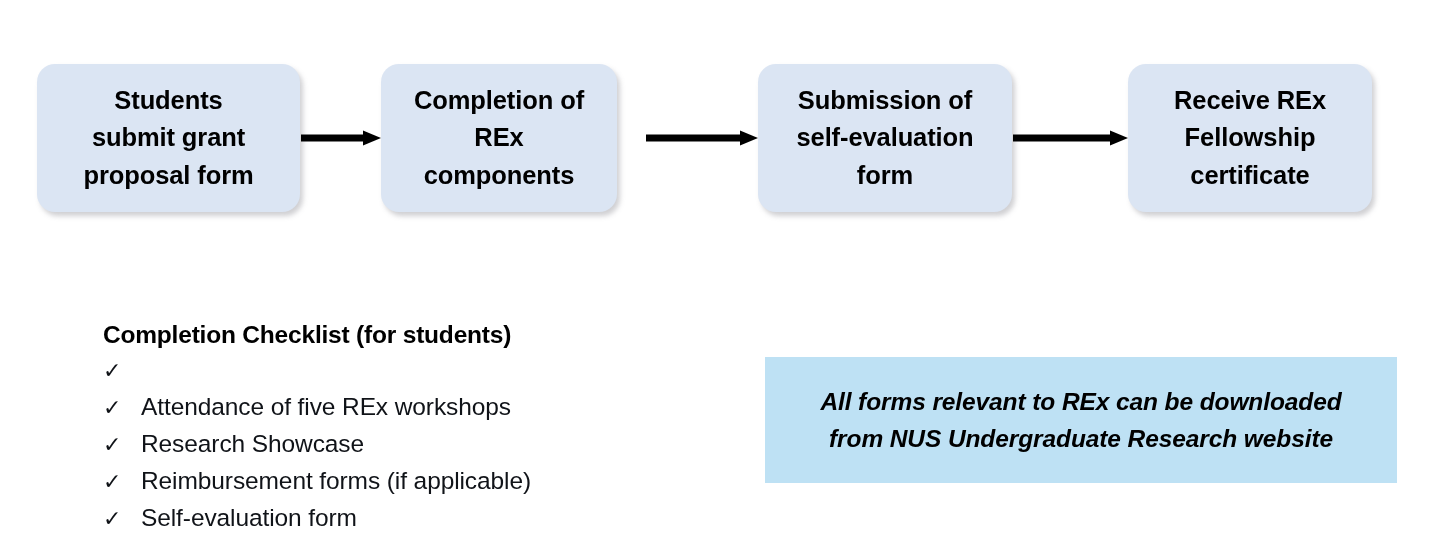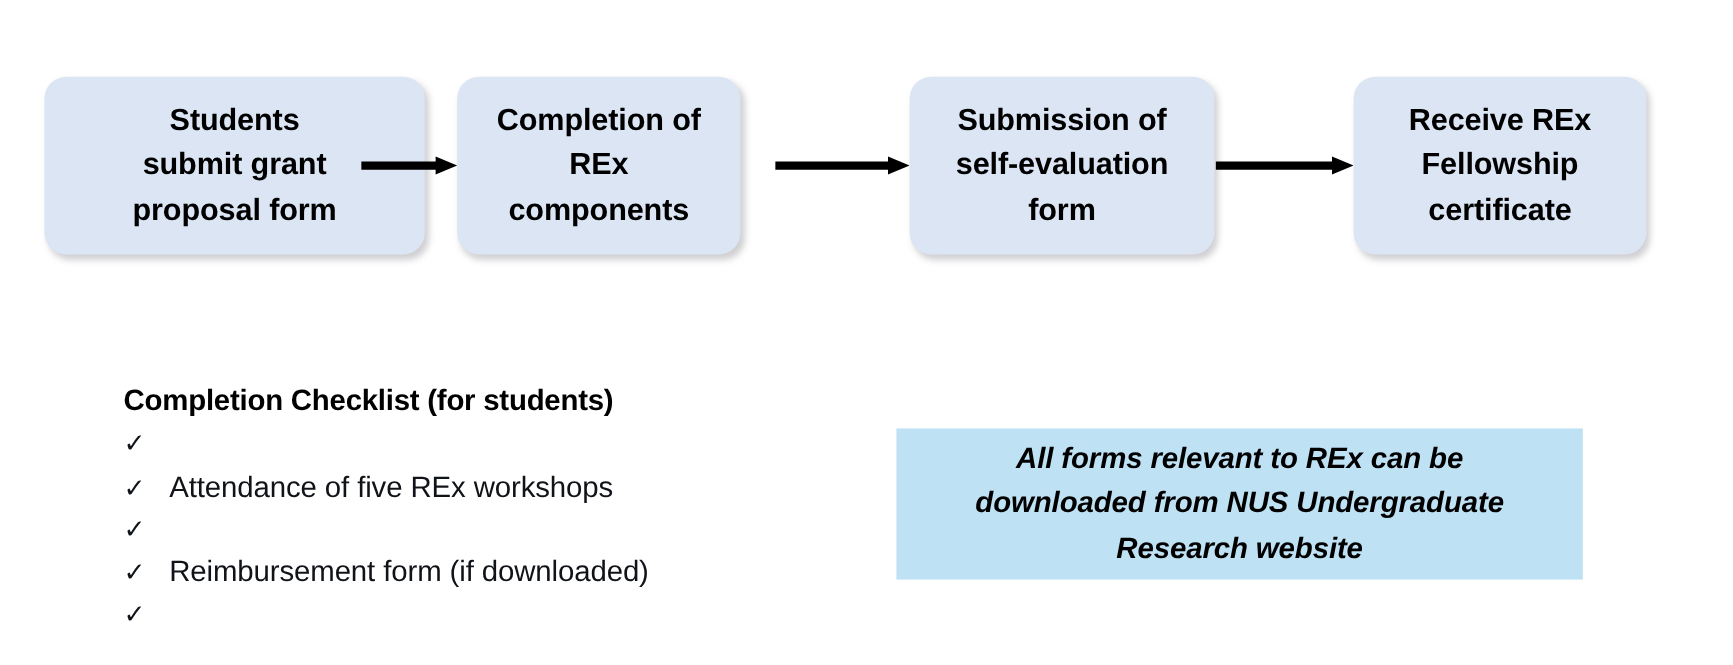--- a/index.html
+++ b/index.html
@@ -51,21 +51,21 @@
   .flow-box .box-label {
     font-size: 25.5px;
     font-weight: bold;
     line-height: 1.47;
     text-align: center;
     letter-spacing: -0.1px;
     color: #000000;
     white-space: pre-line;
   }
 
-  #box-1 { left: 37px;   width: 317px; }
+  #box-1 { left: 37px;   width: 263px; }
   #box-2 { left: 381px;  width: 236px; }
   #box-3 { left: 758px;  width: 254px; }
   #box-4 { left: 1128px; width: 244px; align-items: center; }
 
   
   .arrow {
     position: absolute;
     top: 66px;
     height: 16px;
     display: block;
@@ -113,23 +113,23 @@
     color: #101318;
     font-family: "DejaVu Sans", sans-serif;
   }
   .check-text {
     flex: 0 1 auto;
   }
 
   
   .callout {
     position: absolute;
-    left: 747px;
+    left: 765px;
     top: 357px;
-    width: 572px;
+    width: 632px;
     height: 126px;
     background: #bee1f4;
     display: flex;
     align-items: center;
     justify-content: center;
     box-sizing: border-box;
     padding: 4px 28px;
   }
   .callout-text {
     font-size: 24.5px;
@@ -194,27 +194,29 @@
     <ul class="checklist-items">
       <li class="checklist-item">
         <span class="check-mark">✓</span>
       </li>
       <li class="checklist-item">
         <span class="check-mark">✓</span>
         <span class="check-text">Attendance of five REx workshops</span>
       </li>
       <li class="checklist-item">
         <span class="check-mark">✓</span>
-      </li>
-      <li class="checklist-item">
-        <span class="check-mark">✓</span>
-        <span class="check-text">Reimbursement form (if downloaded)</span>
-      </li>
-      <li class="checklist-item">
-        <span class="check-mark">✓</span>
+        <span class="check-text">Research Showcase</span>
+      </li>
+      <li class="checklist-item">
+        <span class="check-mark">✓</span>
+        <span class="check-text">Reimbursement forms (if applicable)</span>
+      </li>
+      <li class="checklist-item">
+        <span class="check-mark">✓</span>
+        <span class="check-text">Self-evaluation form</span>
       </li>
     </ul>
   </div>
 
   <div class="callout">
     <div class="callout-text">All forms relevant to REx can be downloaded from NUS Undergraduate Research website</div>
   </div>
 
 </div>
 

